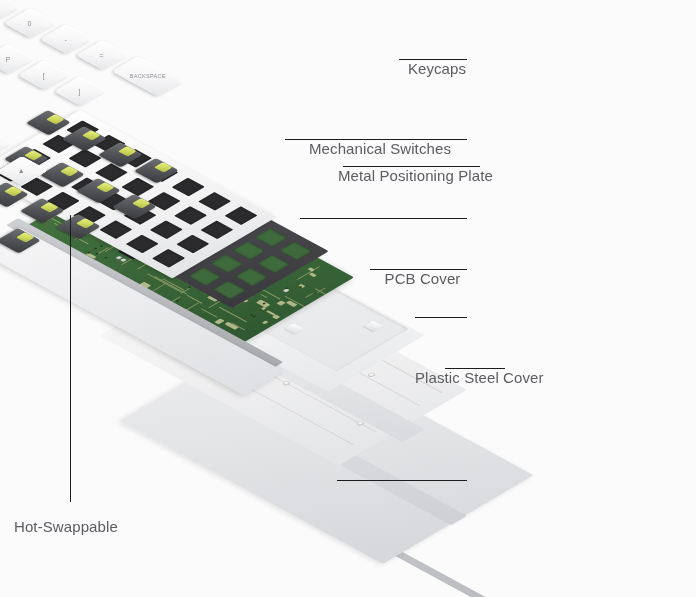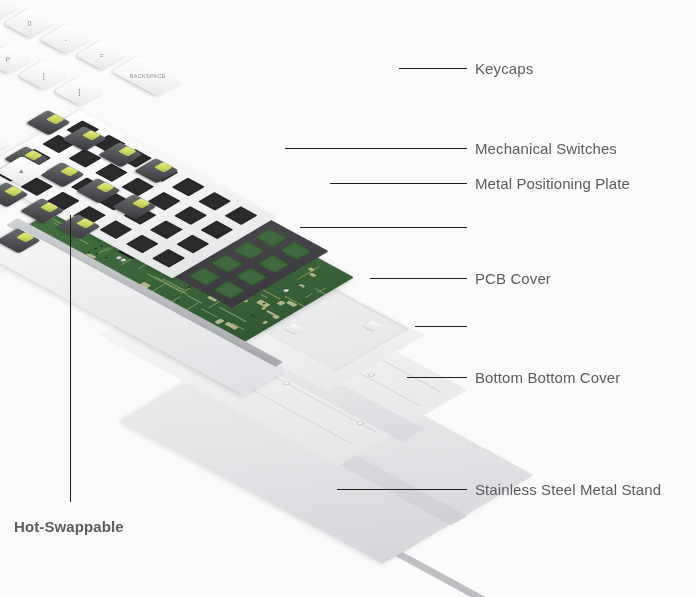--- a/index.html
+++ b/index.html
@@ -137,30 +137,30 @@
     left:60px;top:268px;width:300px;height:40px;
     background:linear-gradient(128deg,#f6f6f7,#dfe0e3);
     box-shadow:0 2px 6px rgba(0,0,0,.18);
   }
   .shell-dark{
     left:58px;top:258px;width:302px;height:12px;
     background:linear-gradient(128deg,#cfd0d3,#a9aaae);
   }
 
   
-  .callout{position:absolute;display:flex;align-items:center;height:18px;}
+  .callout{position:absolute;display:flex;align-items:center;height:18px;flex-direction:column;}
   .dash{height:1px;background:#1c1c1c;}
   .cap{
     margin-left:8px;font-size:15px;color:#5b5c60;
     letter-spacing:.1px;white-space:nowrap;font-weight:400;
   }
   
   #hotswap{position:absolute;left:0;top:0;}
   #hotswap .vline{position:absolute;left:70px;top:215px;width:1px;height:287px;background:#1c1c1c;}
-  #hotswap .cap{position:absolute;left:14px;top:518px;margin:0;font-weight:bold;}
+  #hotswap .cap{position:absolute;left:14px;top:518px;margin:0;}
 </style>
 </head>
 <body>
 
 <div id="stage">
 
   <div id="art">
 
     <div class="layer">
       <div class="slab stand-edge"></div>
@@ -529,41 +529,40 @@
 
   <div id="callouts">
       <div class="callout" style="left: 399px; top: 59px;">
         <div class="dash" style="width: 68px;"></div>
         <div class="cap">Keycaps</div>
       </div>
       <div class="callout" style="left: 285px; top: 139px;">
         <div class="dash" style="width: 182px;"></div>
         <div class="cap">Mechanical Switches</div>
       </div>
-      <div class="callout" style="left: 330px; top: 174px;">
+      <div class="callout" style="left: 330px; top: 166px;">
         <div class="dash" style="width: 137px;"></div>
         <div class="cap">Metal Positioning Plate</div>
       </div>
       <div class="callout" style="left: 300px; top: 218px;">
         <div class="dash" style="width: 167px;"></div>
       </div>
       <div class="callout" style="left: 370px; top: 269px;">
         <div class="dash" style="width: 97px;"></div>
         <div class="cap">PCB Cover</div>
       </div>
       <div class="callout" style="left: 415px; top: 317px;">
         <div class="dash" style="width: 52px;"></div>
       </div>
       <div class="callout" style="left: 407px; top: 368px;">
         <div class="dash" style="width: 60px;"></div>
-        <div class="cap">Bottom Bottom Cover</div>
+        <div class="cap">Plastic Steel Cover</div>
       </div>
       <div class="callout" style="left: 337px; top: 480px;">
         <div class="dash" style="width: 130px;"></div>
-        <div class="cap">Stainless Steel Metal Stand</div>
       </div>
     </div>
 
   <div id="hotswap">
     <div class="vline" style="left: 70px; top: 215px; height: 287px;"></div>
     <div class="cap" style="left: 14px; top: 518px;">Hot-Swappable</div>
   </div>
 
 </div>
 

